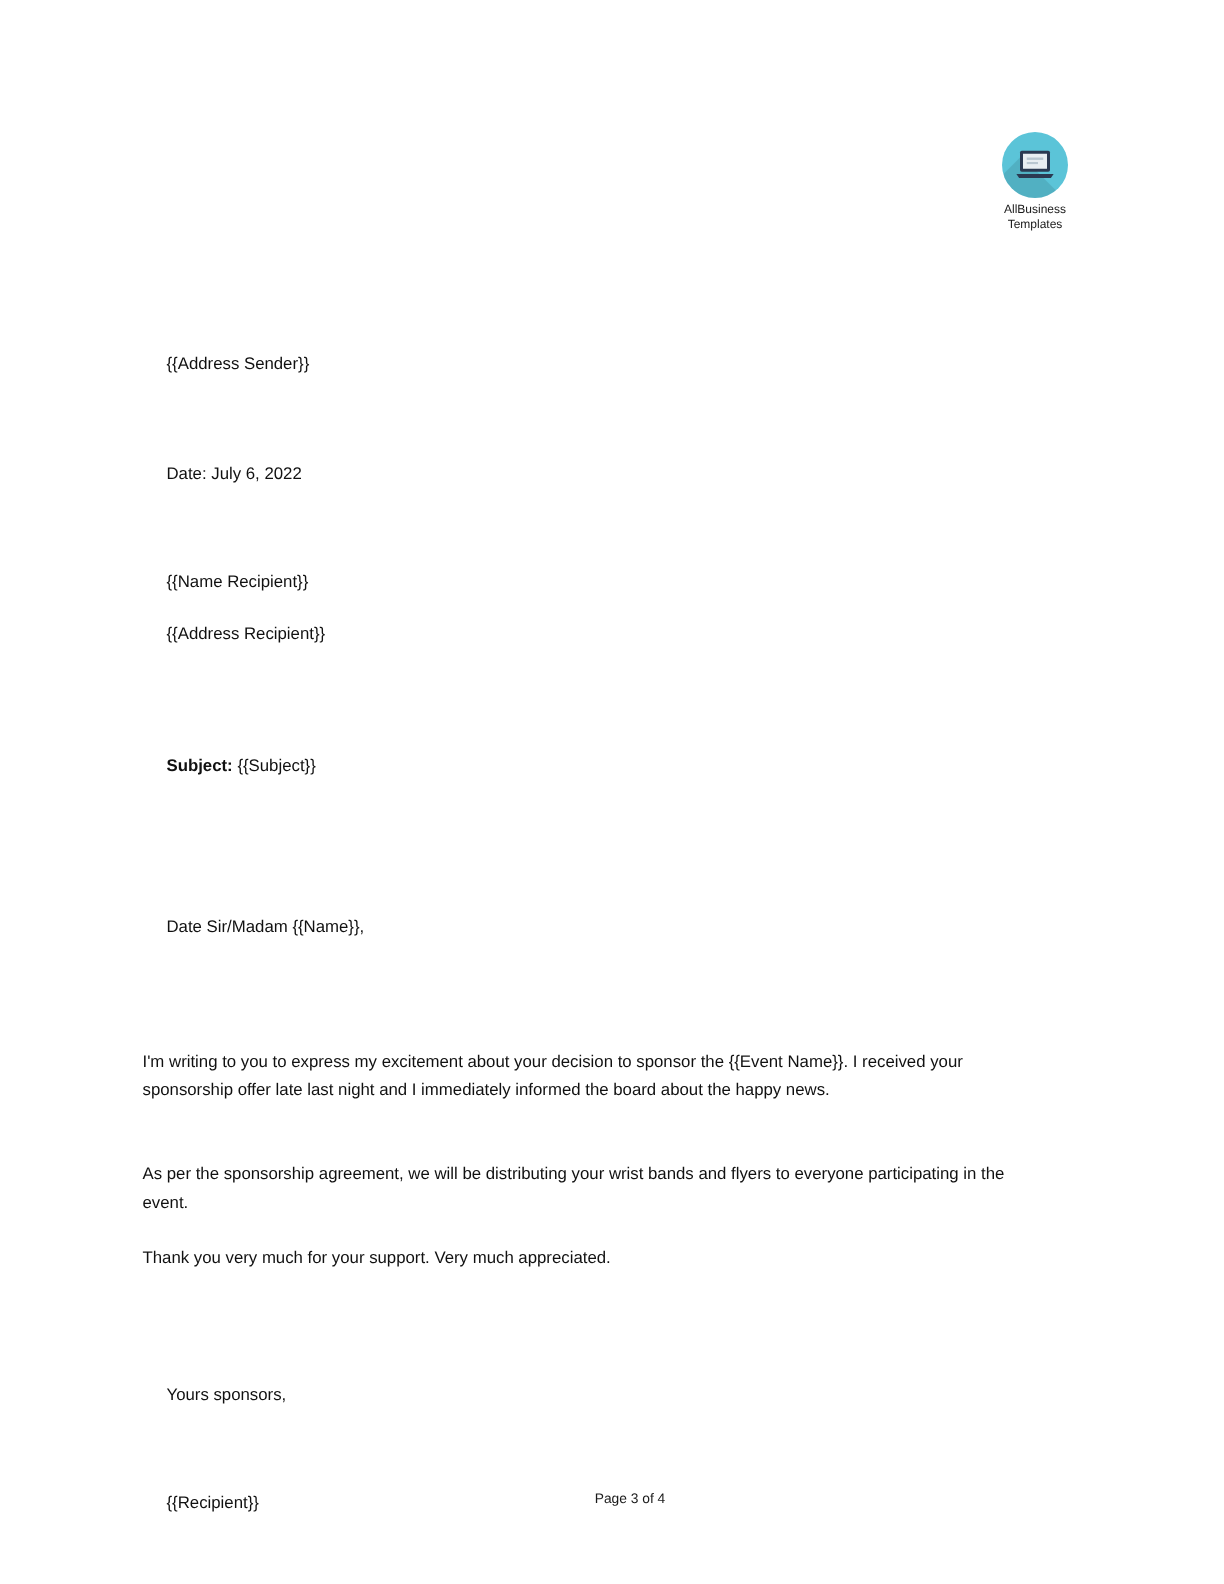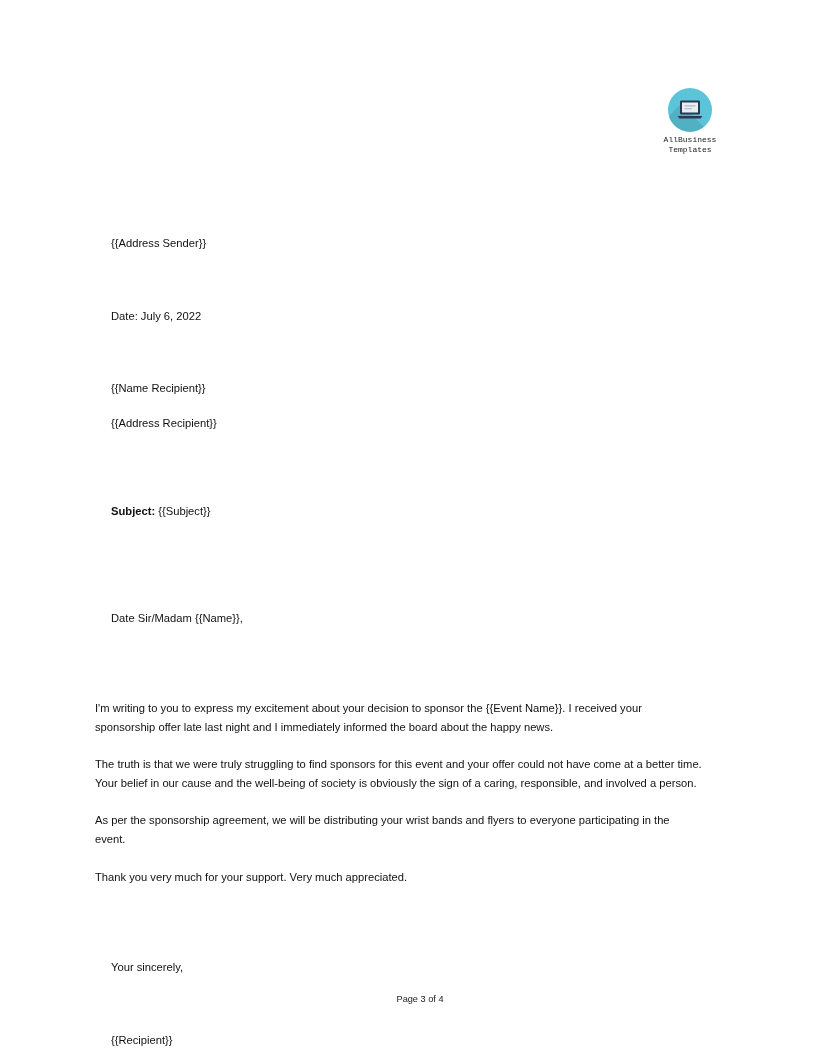--- a/index.html
+++ b/index.html
@@ -68,21 +68,21 @@
     position: absolute;
     left: 9px;
     top: 11px;
     width: 26px;
     height: 21px;
   }
   .logo-text {
     font-size: 8px;
     line-height: 10px;
     color: #1a1a1a;
-    font-family: Liberation Mono, monospace;
+    font-family: Liberation Sans, sans-serif;
   }
 
   
   .doc-title {
     position: absolute;
     left: 95px;
     top: 135px;
     font-size: 19px;
     font-weight: bold;
     letter-spacing: -0.2px;
@@ -169,33 +169,32 @@
     <div class="gap-xl"></div>
 
     <div class="line">Date Sir/Madam {{Name}},</div>
 
     <div class="gap-xl"></div>
 
     <p class="para">I'm writing to you to express my excitement about your decision to sponsor the {{Event Name}}. I received your sponsorship offer late last night and I immediately informed the board about the happy news.</p>
 
     <div class="gap-sm"></div>
 
-    <p class="para">The truth is that we were truly struggling to find sponsors for this event and your offer could not have come at a better time. Your belief in our cause and the well-being of society is obviously the sign of a caring, responsible, and involved a person.</p>
 
     <div class="gap-sm"></div>
 
     <p class="para">As per the sponsorship agreement, we will be distributing your wrist bands and flyers to everyone participating in the event.</p>
 
     <div class="gap-sm"></div>
 
     <p class="para">Thank you very much for your support. Very much appreciated.</p>
 
     <div class="gap-xl"></div>
 
-    <div class="line">Your sincerely,</div>
+    <div class="line">Yours sponsors,</div>
 
     <div class="gap-md"></div>
 
     <div class="line">{{Recipient}}</div>
 
     <div class="gap-md"></div>
 
     <div class="line">{{Formal Name}} {{Title}}</div>
 
   </div>

